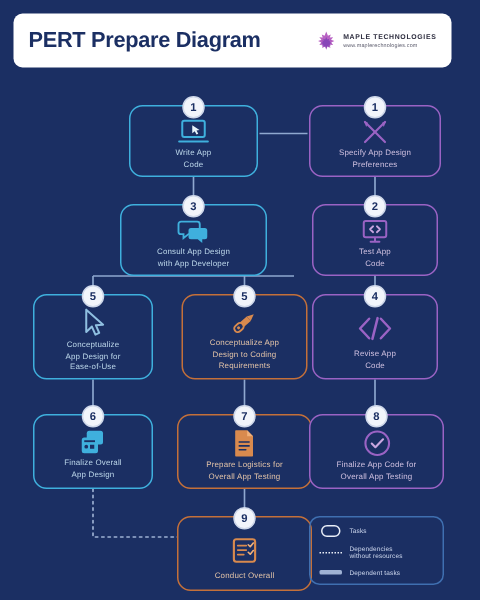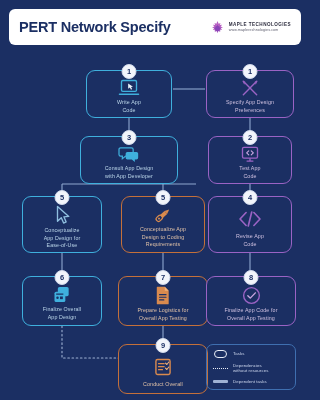--- a/index.html
+++ b/index.html
@@ -115,21 +115,21 @@
   .lg-pill { width: 13px; height: 8px; border: 1px solid #e9eef8; border-radius: 4px; }
   .lg-dotted { width: 15px; height: 0; border-top: 1.3px dotted #e9eef8; }
   .lg-solid { width: 15px; height: 2.2px; background: #9fb2d4; border-radius: 1px; }
 </style>
 </head>
 <body>
 
 <div id="root">
 
   <div class="header">
-    <div class="header-title">PERT Network Specify</div>
+    <div class="header-title">PERT Prepare Diagram</div>
     <div class="brand">
       <svg class="brand-mark" viewBox="0 0 24 24">
         <g fill="#b45ac0">
           <path d="M12 1.6 10.2 6l-3-1.3 1 3.4-3.6-.5 2.3 2.8-3.6 1.4 3.4 1.5-2.1 2.6 3.6-.2-.6 3.4 3-1.9 1.4 3.9 1.4-3.9 3 1.9-.6-3.4 3.6.2-2.1-2.6 3.4-1.5-3.6-1.4 2.3-2.8-3.6.5 1-3.4-3 1.3z" opacity="0.95"></path>
         </g>
         <g fill="#7d3fb5" opacity="0.8">
           <path d="M12 7.5 10.8 10l-2-.8.6 2.2-2.4-.3 1.6 1.8-2.4.9 2.3 1-1.5 1.8 2.5-.2-.4 2.3 2-1.3.9 2.6.9-2.6 2 1.3-.4-2.3 2.5.2-1.5-1.8 2.3-1-2.4-.9 1.6-1.8-2.4.3.6-2.2-2 .8z"></path>
         </g>
       </svg>
       <div class="brand-text">

